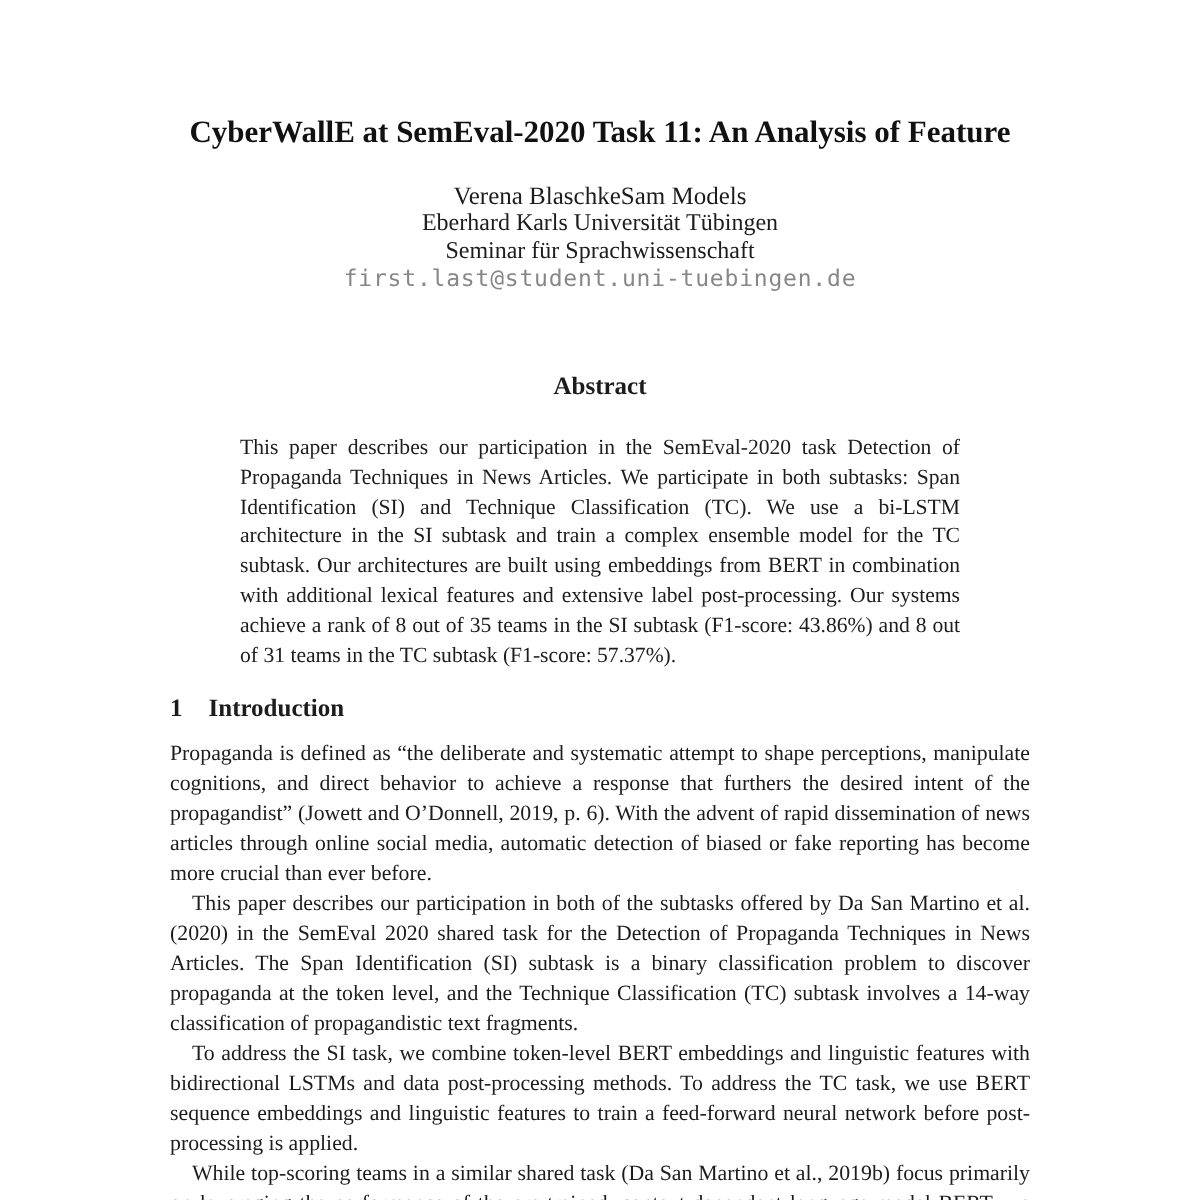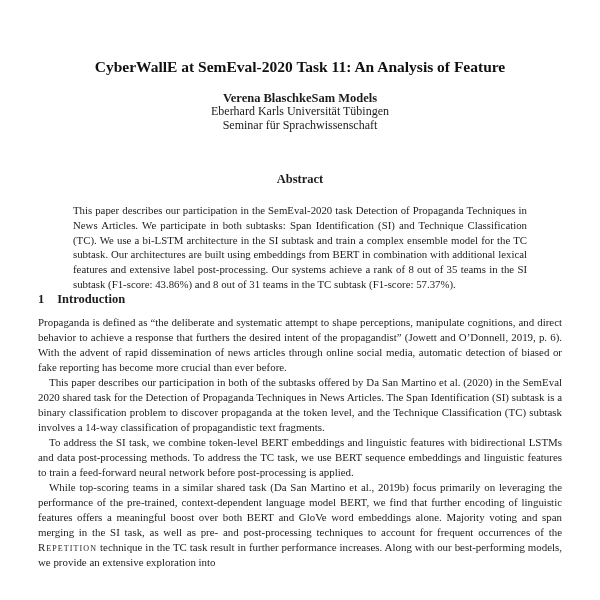--- a/index.html
+++ b/index.html
@@ -9,38 +9,38 @@
   }
   .page {
     position: relative;
     width: 600px;
     height: 600px;
     background: #ffffff;
     overflow: hidden;
     font-family: "Liberation Serif", serif;
     color: #1c1c1c;
     box-sizing: border-box;
-    padding: 0 38px;
+    padding: 0 85px;
   }
   .title {
     margin: 0;
     padding-top: 57px;
     text-align: center;
     font-size: 15.5px;
     line-height: 19px;
     font-weight: bold;
     color: #111111;
   }
   .title-line { display: block; }
   .authors {
     margin-top: 15px;
     display: flex;
     justify-content: center;
     font-size: 12.5px;
-    font-weight: bold;
+    font-weight: normal;
     line-height: 14px;
   }
   .affil {
     text-align: center;
     font-size: 12px;
     line-height: 13.5px;
   }
   .email {
     text-align: center;
     font-family: "DejaVu Sans Mono", monospace;
@@ -56,20 +56,21 @@
     font-weight: bold;
     line-height: 14px;
   }
   .abstract-text {
     margin: 17px 35px 0 35px;
     font-size: 10.8px;
     line-height: 14.8px;
     text-align: justify;
   }
   .section-heading {
+    margin-top: 12px;
     font-size: 12.5px;
     font-weight: bold;
     line-height: 15px;
   }
   .section-number { margin-right: 13px; }
   .para {
     margin: 0;
     font-size: 10.9px;
     line-height: 15px;
     text-align: justify;
@@ -90,20 +91,21 @@
     <span class="title-line">CyberWallE at SemEval-2020 Task 11: An Analysis of Feature</span>
   </h1>
 
   <div class="authors">
     <span class="author">Verena Blaschke</span>
     <span class="author">Sam Models</span>
   </div>
 
   <div class="affil">Eberhard Karls Universität Tübingen</div>
   <div class="affil">Seminar für Sprachwissenschaft</div>
+  <div class="email">first.last@student.uni-tuebingen.de</div>
 
   <div class="abstract-heading">Abstract</div>
   <p class="abstract-text">This paper describes our participation in the SemEval-2020 task Detection of Propaganda Techniques in News Articles. We participate in both subtasks: Span Identification (SI) and Technique Classification (TC). We use a bi-LSTM architecture in the SI subtask and train a complex ensemble model for the TC subtask. Our architectures are built using embeddings from BERT in combination with additional lexical features and extensive label post-processing. Our systems achieve a rank of 8 out of 35 teams in the SI subtask (F1-score: 43.86%) and 8 out of 31 teams in the TC subtask (F1-score: 57.37%).</p>
 
   <div class="section-heading">
     <span class="section-number">1</span><span>Introduction</span>
   </div>
 
   <p class="para first">Propaganda is defined as “the deliberate and systematic attempt to shape perceptions, manipulate cognitions, and direct behavior to achieve a response that furthers the desired intent of the propagandist” (Jowett and O’Donnell, 2019, p. 6). With the advent of rapid dissemination of news articles through online social media, automatic detection of biased or fake reporting has become more crucial than ever before.</p>
   <p class="para indent">This paper describes our participation in both of the subtasks offered by Da San Martino et al. (2020) in the SemEval 2020 shared task for the Detection of Propaganda Techniques in News Articles. The Span Identification (SI) subtask is a binary classification problem to discover propaganda at the token level, and the Technique Classification (TC) subtask involves a 14-way classification of propagandistic text fragments.</p>

